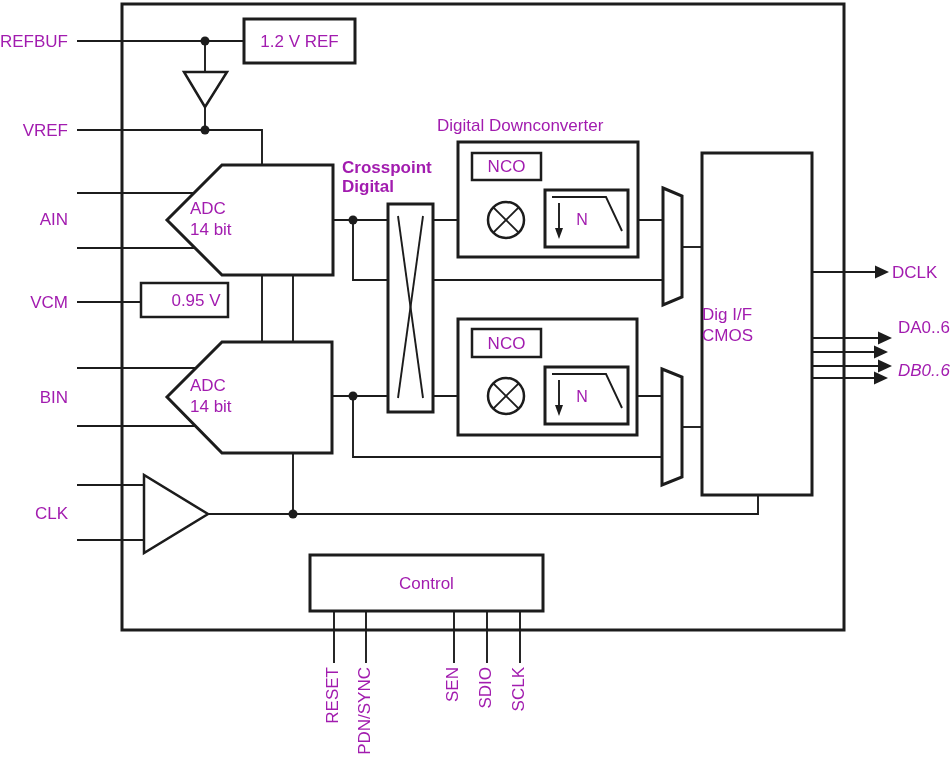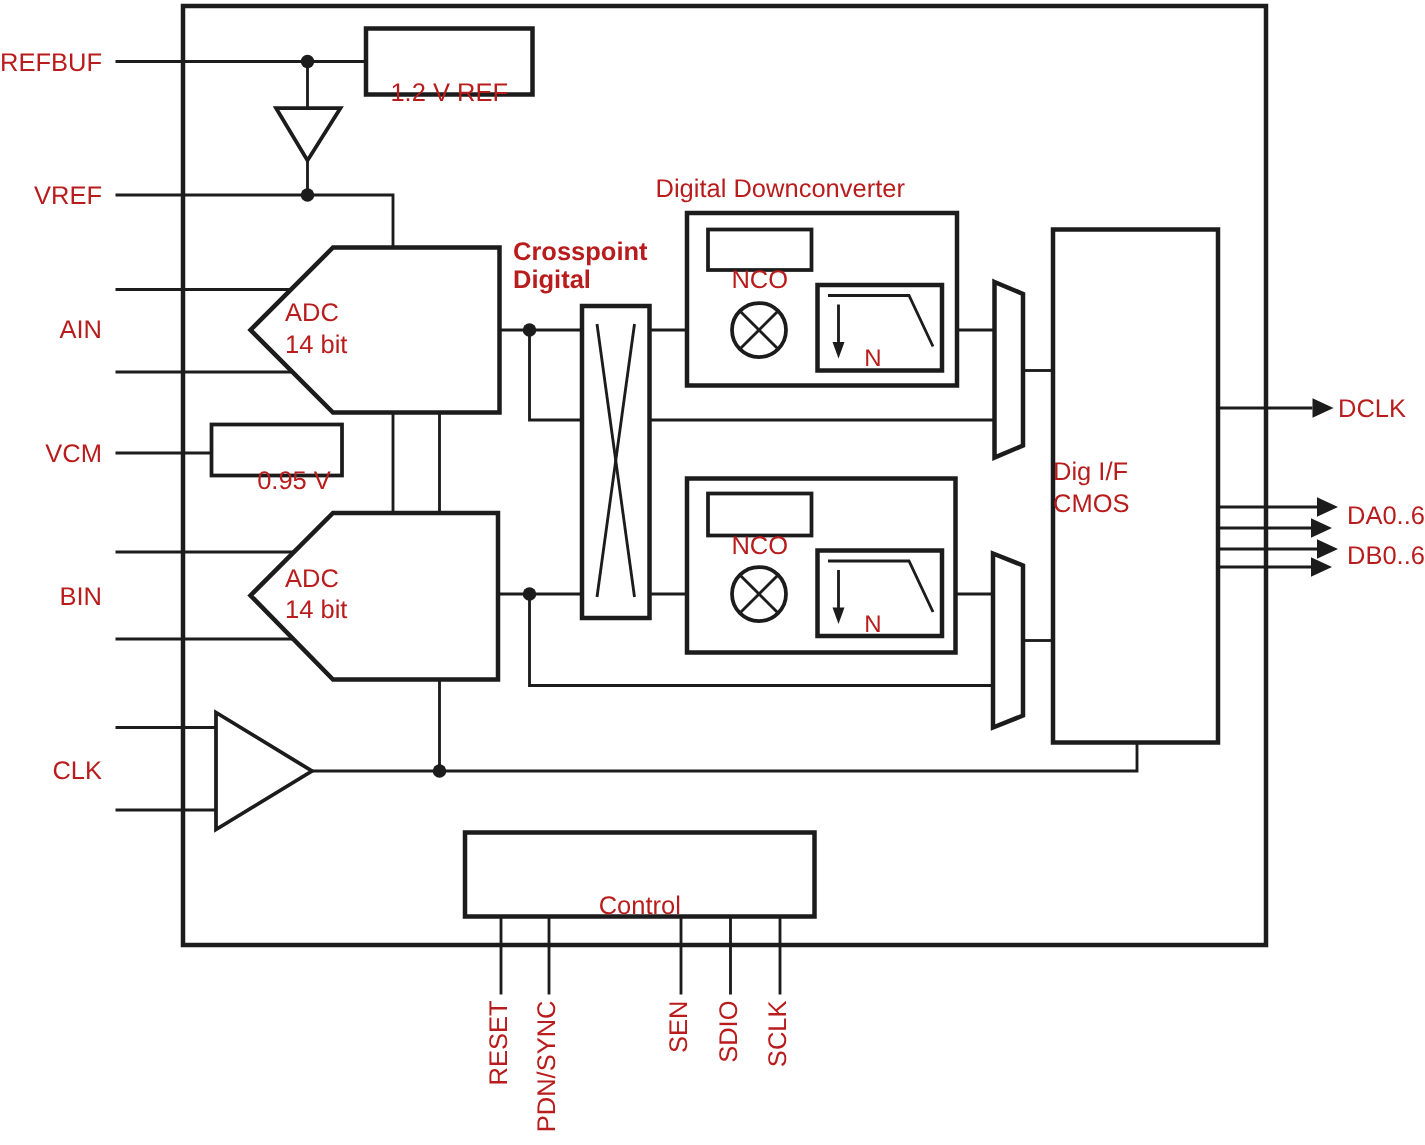--- a/index.html
+++ b/index.html
@@ -1,21 +1,21 @@
 <!DOCTYPE html>
 <html><head>
 <meta charset="utf-8">
 <style>
   html,body{margin:0;padding:0;background:#fff;}
   .stage{position:relative;width:950px;height:763px;background:#ffffff;
-         font-family:"Liberation Sans",sans-serif;color:#b91c1c;overflow:hidden;border-radius:27px;}
+         font-family:"Liberation Sans",sans-serif;color:#a21caf;overflow:hidden;border-radius:27px;}
   .stage svg{position:absolute;left:0;top:0;}
   .lbl{position:absolute;font-size:17px;line-height:19px;white-space:nowrap;}
   .pin-left{width:70px;text-align:right;}
-  .cc{display:flex;align-items:center;justify-content:center;text-align:center;margin-top:20px;}
+  .cc{display:flex;align-items:center;justify-content:center;text-align:center;}
   .two{text-align:left;}
   .vlabel{position:absolute;writing-mode:vertical-rl;transform:rotate(180deg);
           font-size:17px;white-space:nowrap;width:22px;text-align:left;}
 </style>
 </head>
 <body>
 
 <div class="stage">
 
   <svg width="950" height="763" viewBox="0 0 950 763">
@@ -130,22 +130,22 @@
   </svg>
 
   <div class="lbl pin-left" style="left:-2px;top:32px;">REFBUF</div>
   <div class="lbl pin-left" style="left:-2px;top:121px;">VREF</div>
   <div class="lbl pin-left" style="left:-2px;top:210px;">AIN</div>
   <div class="lbl pin-left" style="left:-2px;top:293px;">VCM</div>
   <div class="lbl pin-left" style="left:-2px;top:388px;">BIN</div>
   <div class="lbl pin-left" style="left:-2px;top:504px;">CLK</div>
 
   <div class="lbl" style="left:892px;top:263px;">DCLK</div>
-  <div class="lbl" style="left:898px;top:334px;">DA0..6</div>
-  <div class="lbl" style="left:898px;top:361px;">DB0..6</div>
+  <div class="lbl" style="left:898px;top:318px;">DA0..6</div>
+  <div class="lbl" style="left:898px;top:361px;font-style:italic;">DB0..6</div>
 
   <div class="vlabel" style="left:323px;top:667px;">RESET</div>
   <div class="vlabel" style="left:355px;top:667px;">PDN/SYNC</div>
   <div class="vlabel" style="left:443px;top:667px;">SEN</div>
   <div class="vlabel" style="left:476px;top:667px;">SDIO</div>
   <div class="vlabel" style="left:509px;top:667px;">SCLK</div>
 
   <div class="lbl cc" style="left:244px;top:19px;width:111px;height:44px;">1.2 V REF</div>
   <div class="lbl cc" style="left:141px;top:283px;width:110px;height:34px;">0.95 V</div>
 

